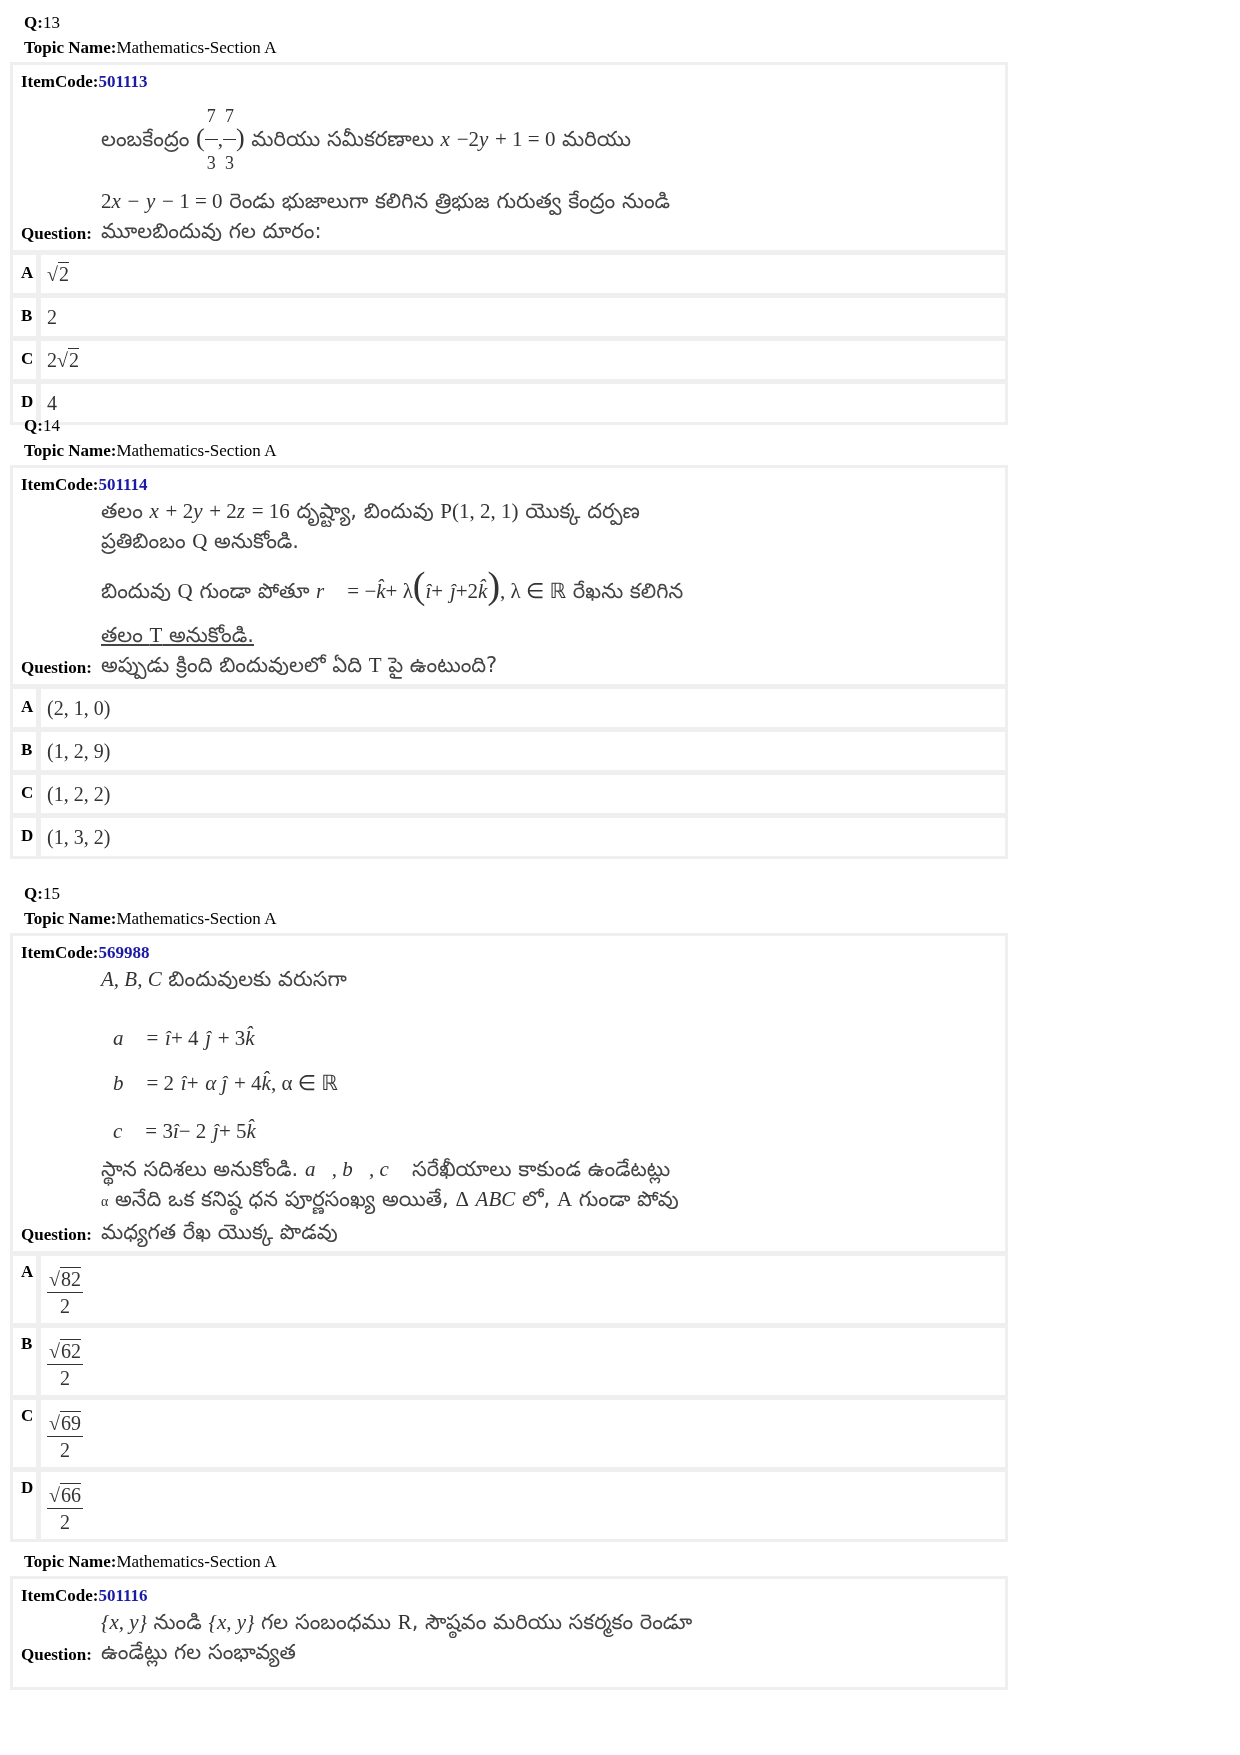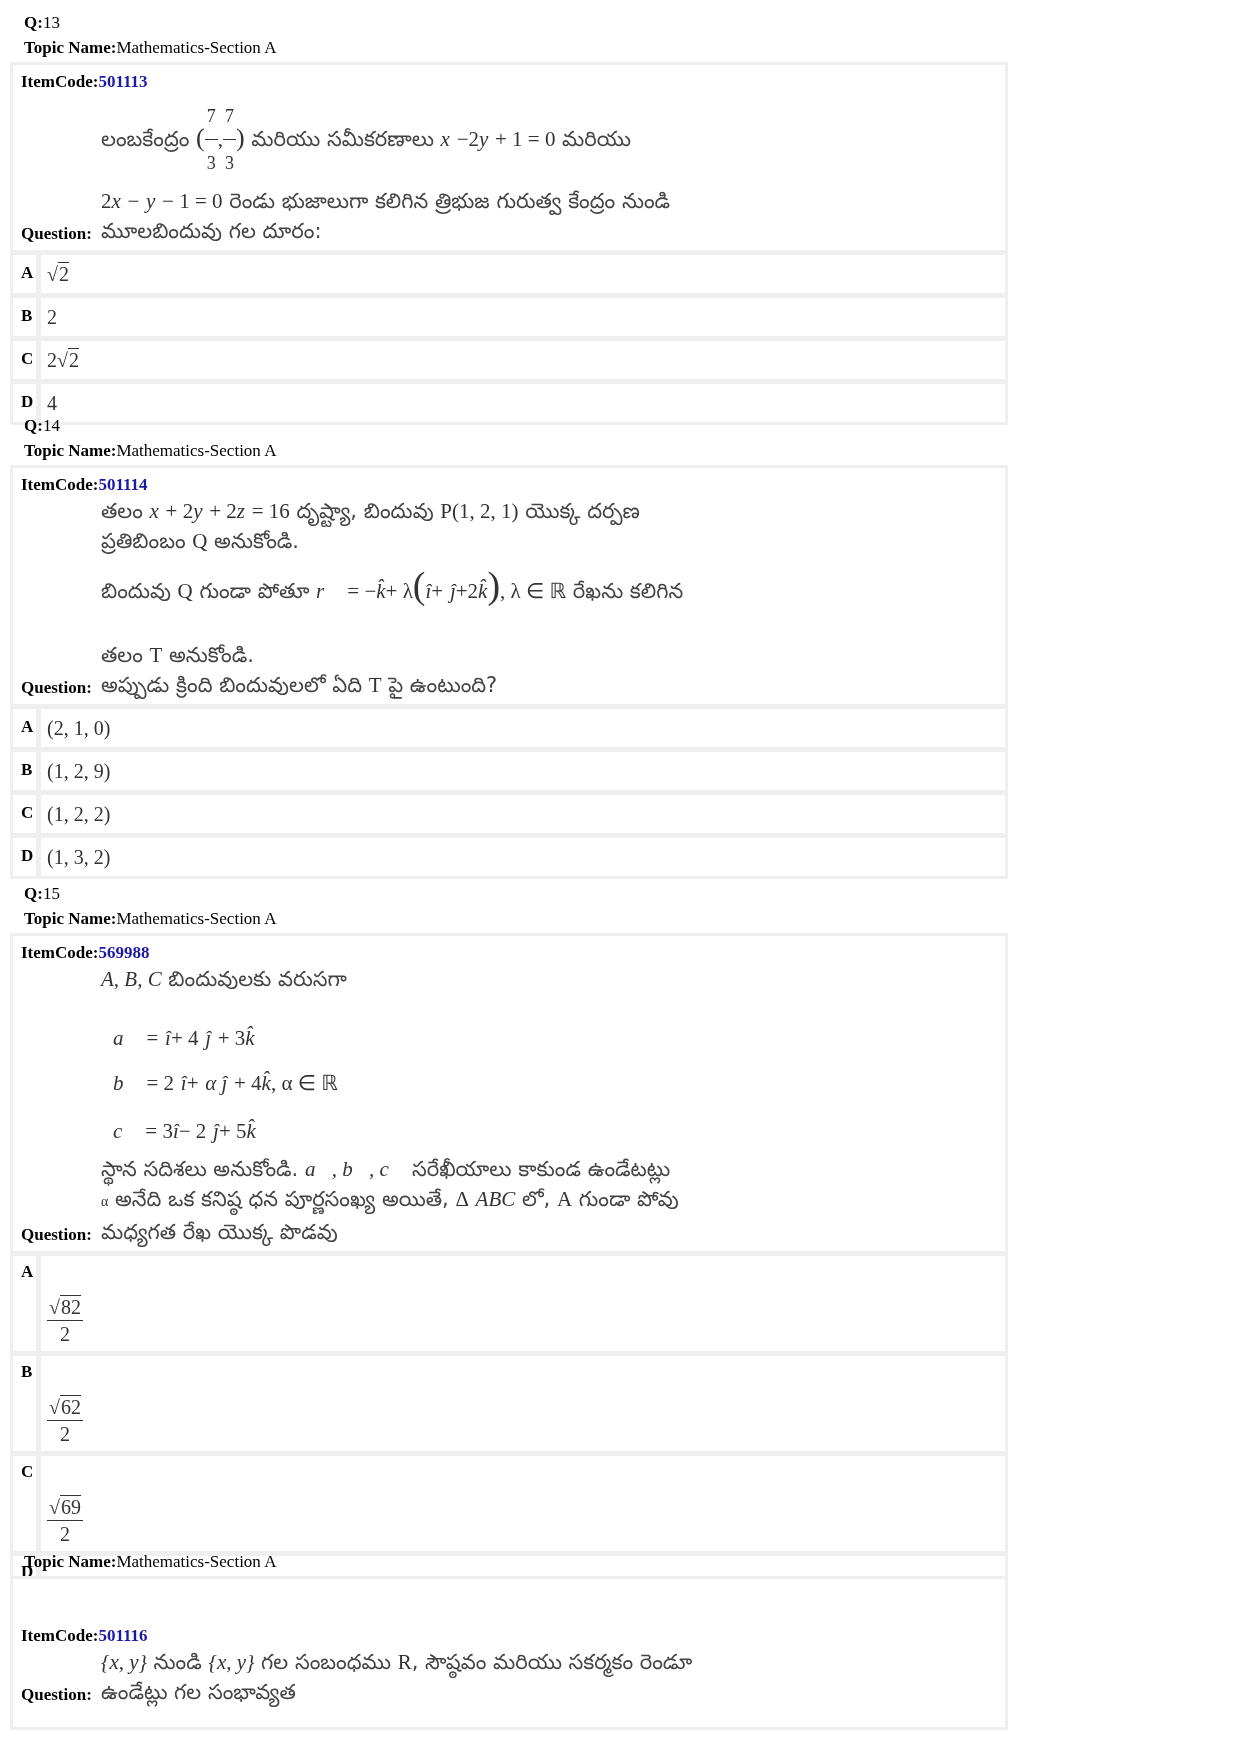--- a/index.html
+++ b/index.html
@@ -36,21 +36,21 @@
     padding: 8px 0 0 8px; box-sizing: border-box; border-right: 5px solid #efefef;
   }
   .opt .ov {
     flex: 1; padding: 6px 6px; font-size: 20px; color: #333;
     font-family: "Liberation Serif", serif; line-height: 26px;
   }
   .frac { display: inline-block; text-align: center; vertical-align: middle; }
   .frac .num { display: block; border-bottom: 1.5px solid #333; padding: 0 2px; }
   .frac .den { display: block; }
   .sqrt { border-top: 1.5px solid #333; padding-left: 1px; }
-  .tall-opt .ov { padding: 10px 6px 4px; margin-top: 28px; }
+  .tall-opt .ov { padding: 10px 6px 4px; }
   .tall-opt .ol { padding-top: 6px; }
 </style>
 </head>
 <body>
 
 <div class="qblock" style="top:10px;">
   <div class="qhead"><b>Q:</b><span>13</span></div>
   <div class="qhead"><b>Topic Name:</b><span>Mathematics-Section A</span></div>
   <div class="box">
     <div class="qpart">
@@ -88,21 +88,21 @@
   <div class="qhead"><b>Topic Name:</b><span>Mathematics-Section A</span></div>
   <div class="box">
     <div class="qpart">
       <div class="itemcode"><span>ItemCode:</span><span class="code">501114</span></div>
       <div class="qbody">
         <div class="qlabel">Question:</div>
         <div class="qtext">
           <span class="line">తలం <span class="math">x</span> <span class="mathn">+ 2</span><span class="math">y</span> <span class="mathn">+ 2</span><span class="math">z</span> <span class="mathn">= 16</span> దృష్ట్యా, బిందువు <span class="mathn">P(1, 2, 1)</span> యొక్క దర్పణ</span>
           <span class="line">ప్రతిబింబం <span class="mathn">Q</span> అనుకోండి.</span>
           <span class="line xtall">బిందువు <span class="mathn">Q</span> గుండా పోతూ <span class="math">r⃗</span> <span class="mathn">= −</span><span class="math">k̂</span><span class="mathn">+ λ</span><span class="mathn" style="font-size:38px;">(</span><span class="math">î</span><span class="mathn">+</span> <span class="math">ĵ</span><span class="mathn">+2</span><span class="math">k̂</span><span class="mathn" style="font-size:38px;">)</span><span class="mathn">, λ ∈ ℝ</span> రేఖను కలిగిన</span>
-          <span class="line" style="margin-top:20px;">తలం <span class="mathn">T</span> అనుకోండి.</span>
+          <span class="line" style="margin-top:0;text-decoration:underline;">తలం <span class="mathn">T</span> అనుకోండి.</span>
           <span class="line">అప్పుడు క్రింది బిందువులలో ఏది <span class="mathn">T</span> పై ఉంటుంది?</span>
         </div>
       </div>
     </div>
     <div class="opt">
       <div class="ol">A</div>
       <div class="ov">(2, 1, 0)</div>
     </div>
     <div class="opt">
       <div class="ol">B</div>
@@ -153,21 +153,21 @@
     <div class="opt tall-opt">
       <div class="ol">D</div>
       <div class="ov"><span class="frac"><span class="num">√<span class="sqrt">66</span></span><span class="den">2</span></span></div>
     </div>
   </div>
 </div>
 
 <div class="qblock" style="top:1549px;">
   <div class="qhead"><b>Topic Name:</b><span>Mathematics-Section A</span></div>
   <div class="box">
-    <div class="qpart" style="padding-bottom:20px;margin-top:40px;">
+    <div class="qpart" style="padding-bottom:20px;">
       <div class="itemcode"><span>ItemCode:</span><span class="code">501116</span></div>
       <div class="qbody">
         <div class="qlabel">Question:</div>
         <div class="qtext">
           <span class="line"><span class="math">{x, y}</span> నుండి <span class="math">{x, y}</span> గల సంబంధము <span class="mathn">R</span>, సౌష్ఠవం మరియు సకర్మకం రెండూ</span>
           <span class="line">ఉండేట్లు గల సంభావ్యత</span>
         </div>
       </div>
     </div>
   </div>

